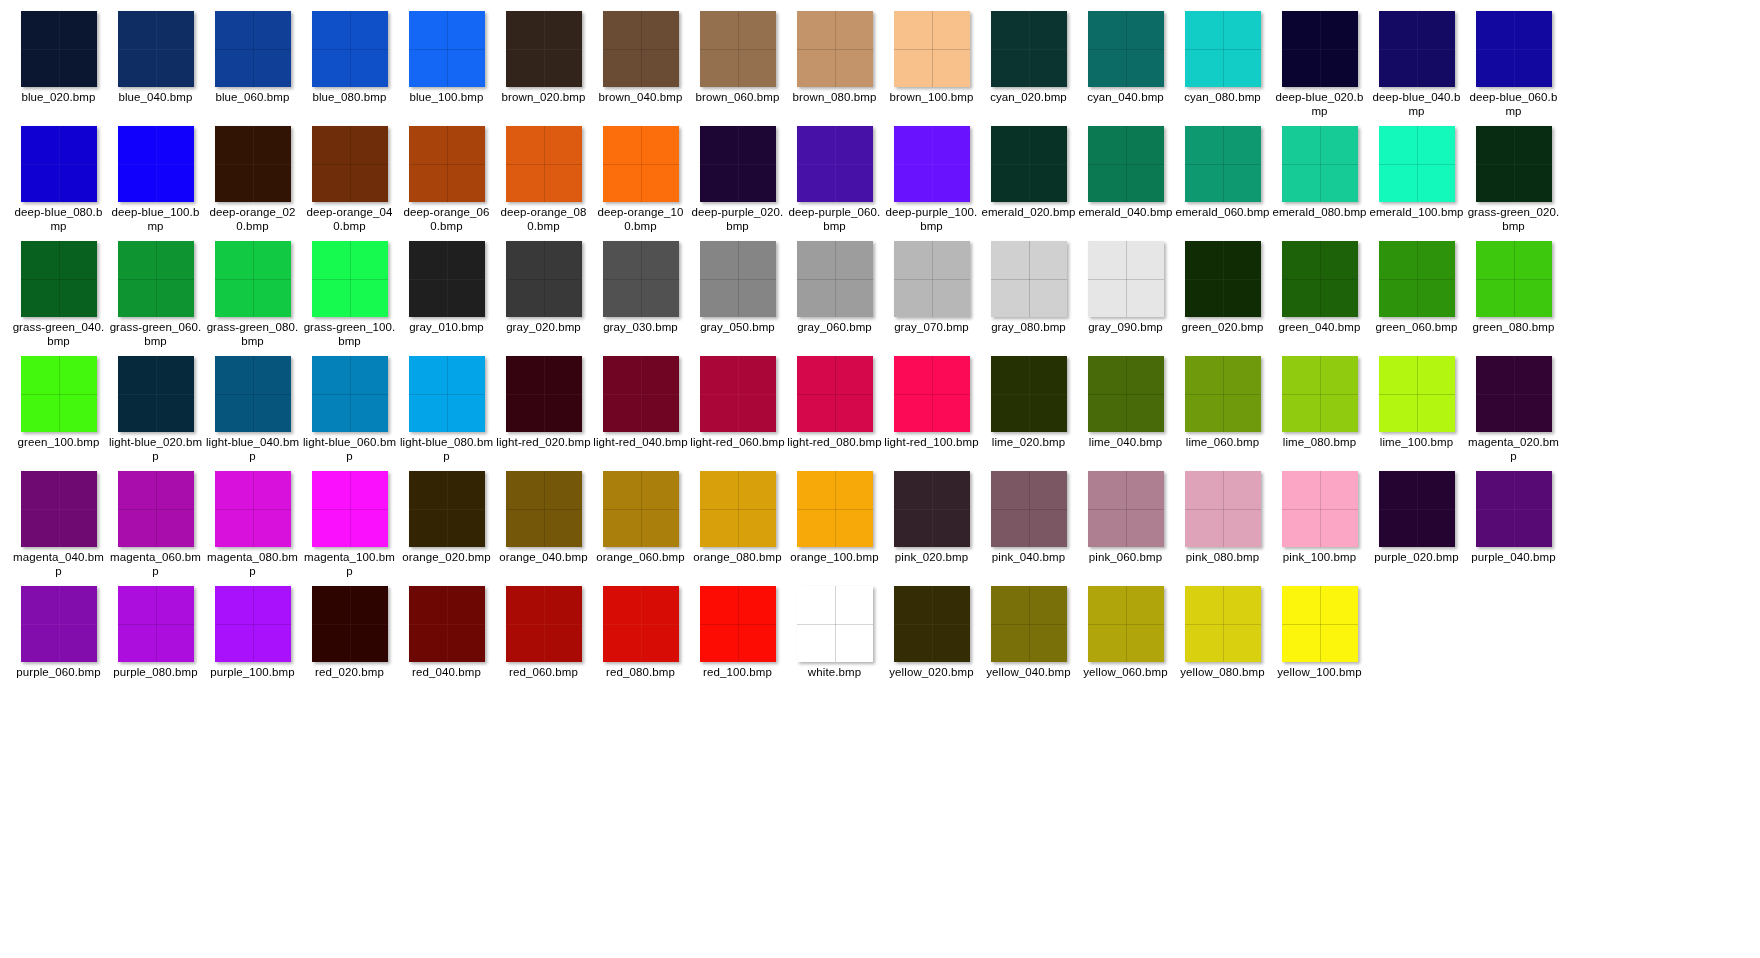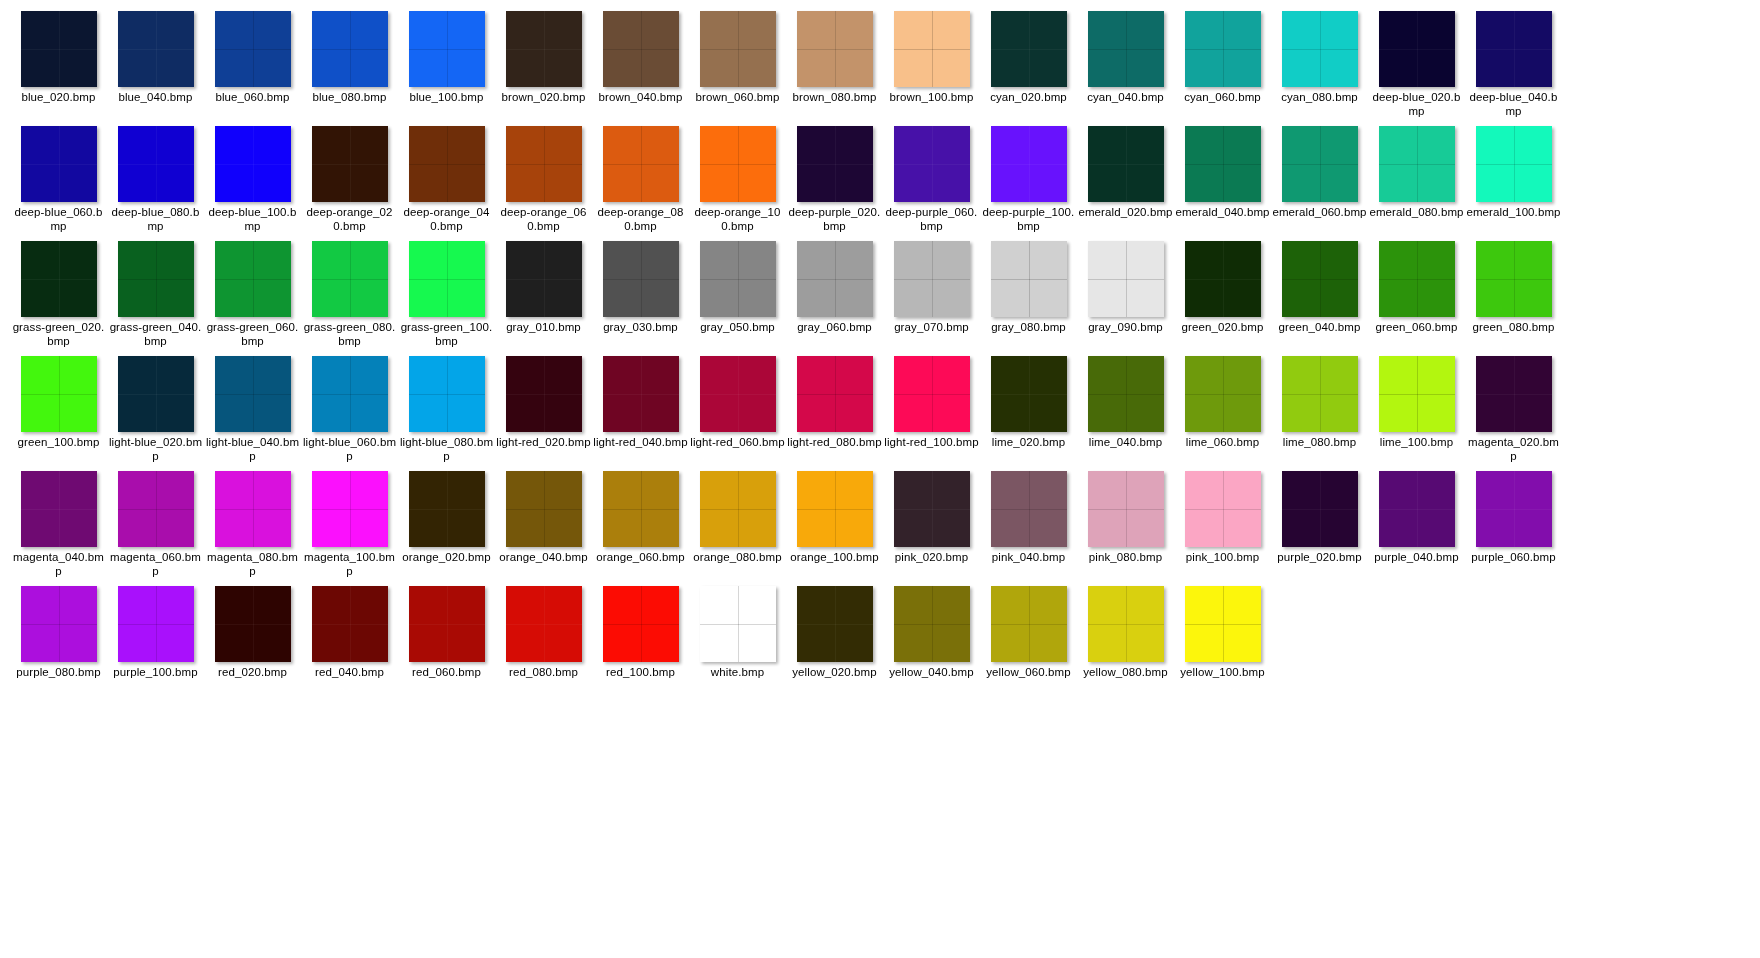--- a/index.html
+++ b/index.html
@@ -191,29 +191,20 @@
       <div class="thumb-wrap">
         <div class="thumb " style="background: rgb(13, 107, 102);">
           <div class="qline-v"></div>
           <div class="qline-h"></div>
         </div>
       </div>
       <div class="file-label">cyan_040.bmp</div>
     </div>
     <div class="file-item">
       <div class="thumb-wrap">
-        <div class="thumb " style="background: rgb(17, 163, 156);">
-          <div class="qline-v"></div>
-          <div class="qline-h"></div>
-        </div>
-      </div>
-      <div class="file-label">cyan_060.bmp</div>
-    </div>
-    <div class="file-item">
-      <div class="thumb-wrap">
         <div class="thumb " style="background: rgb(17, 205, 198);">
           <div class="qline-v"></div>
           <div class="qline-h"></div>
         </div>
       </div>
       <div class="file-label">cyan_080.bmp</div>
     </div>
     <div class="file-item">
       <div class="thumb-wrap">
         <div class="thumb dark" style="background: rgb(10, 4, 48);">
@@ -425,20 +416,29 @@
       <div class="thumb-wrap">
         <div class="thumb dark" style="background: rgb(31, 31, 31);">
           <div class="qline-v"></div>
           <div class="qline-h"></div>
         </div>
       </div>
       <div class="file-label">gray_010.bmp</div>
     </div>
     <div class="file-item">
       <div class="thumb-wrap">
+        <div class="thumb " style="background: rgb(57, 57, 57);">
+          <div class="qline-v"></div>
+          <div class="qline-h"></div>
+        </div>
+      </div>
+      <div class="file-label">gray_020.bmp</div>
+    </div>
+    <div class="file-item">
+      <div class="thumb-wrap">
         <div class="thumb " style="background: rgb(81, 81, 81);">
           <div class="qline-v"></div>
           <div class="qline-h"></div>
         </div>
       </div>
       <div class="file-label">gray_030.bmp</div>
     </div>
     <div class="file-item">
       <div class="thumb-wrap">
         <div class="thumb " style="background: rgb(133, 133, 133);">
@@ -755,20 +755,29 @@
       <div class="file-label">pink_020.bmp</div>
     </div>
     <div class="file-item">
       <div class="thumb-wrap">
         <div class="thumb " style="background: rgb(123, 86, 99);">
           <div class="qline-v"></div>
           <div class="qline-h"></div>
         </div>
       </div>
       <div class="file-label">pink_040.bmp</div>
+    </div>
+    <div class="file-item">
+      <div class="thumb-wrap">
+        <div class="thumb " style="background: rgb(174, 126, 145);">
+          <div class="qline-v"></div>
+          <div class="qline-h"></div>
+        </div>
+      </div>
+      <div class="file-label">pink_060.bmp</div>
     </div>
     <div class="file-item">
       <div class="thumb-wrap">
         <div class="thumb " style="background: rgb(222, 163, 185);">
           <div class="qline-v"></div>
           <div class="qline-h"></div>
         </div>
       </div>
       <div class="file-label">pink_080.bmp</div>
     </div>

